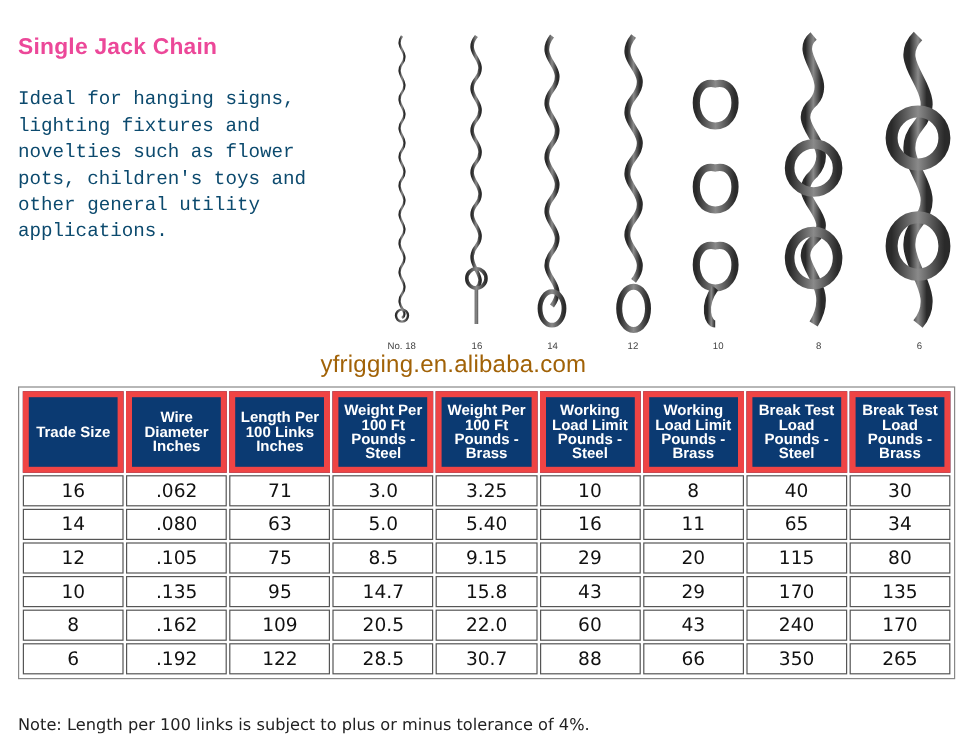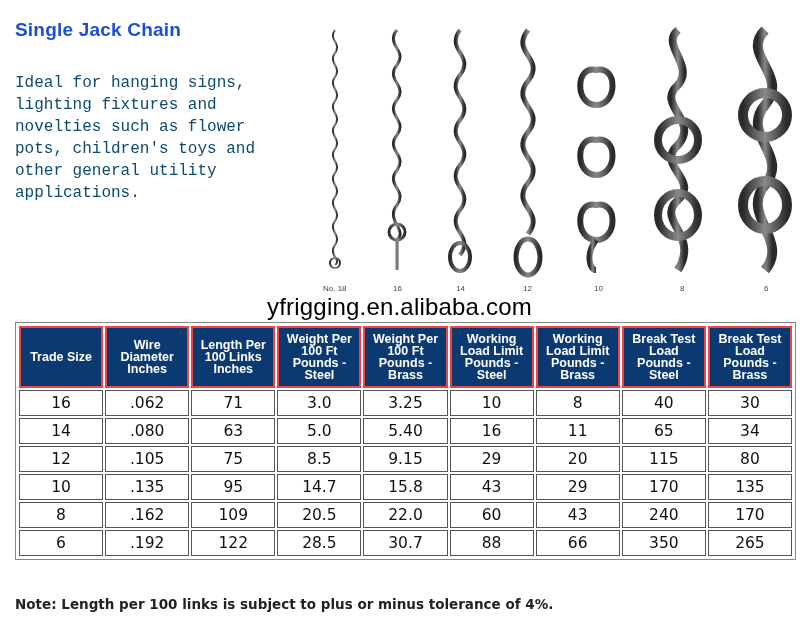--- a/index.html
+++ b/index.html
@@ -1,26 +1,26 @@
 <!DOCTYPE html>
 <html><head>
 <meta charset="utf-8">
 <style>
   html, body { margin:0; padding:0; background:#ffffff; }
   body { width:808px; height:623px; position:relative; overflow:hidden; font-family:"DejaVu Sans", sans-serif; }
-  .title { position:absolute; left:15px; top:19px; font-family:"Liberation Sans", sans-serif; font-weight:bold; font-size:19px; color:#1d4ed8; letter-spacing:0.2px;text-align:right; }
+  .title { position:absolute; left:15px; top:29px; font-family:"Liberation Sans", sans-serif; font-weight:bold; font-size:19px; color:#ec4899; letter-spacing:0.2px;text-align:right; }
   .desc { position:absolute; left:15px; top:72px; width:280px; font-family:Liberation Mono, monospace; font-size:16px; line-height:22px; color:#0c4a6e; }
   .photo { position:absolute; left:300px; top:25px; width:508px; height:275px; }
   .chain-label { position:absolute; font-family:"Liberation Sans", sans-serif; font-size:8px; color:#444; }
-  .watermark { position:absolute; left:267px; top:293px; font-family:"Liberation Sans", sans-serif; font-size:24px; color:#000000; letter-spacing:0.2px; }
+  .watermark { position:absolute; left:267px; top:293px; font-family:"Liberation Sans", sans-serif; font-size:20px; color:#a16207; letter-spacing:0.2px; }
   .table-wrap { position:absolute; left:15px; top:322px; width:781px; border:1px solid #888; background:#fff; padding:1px; box-sizing:border-box; }
   table { border-collapse:separate; border-spacing:2px; width:100%; table-layout:fixed; }
-  th { background:#0b3a72; color:#fff; font-family:"Liberation Sans", sans-serif; font-weight:bold; font-size:12.5px; line-height:12px; height:58px; padding:0 1px; text-align:center; vertical-align:middle; border:2px solid #ef4444; }
+  th { background:#0b3a72; color:#fff; font-family:"Liberation Sans", sans-serif; font-weight:bold; font-size:12.5px; line-height:12px; height:58px; padding:0 1px; text-align:center; vertical-align:middle; border:5px solid #ef4444; }
   td { height:24px; border:1px solid #555; text-align:center; font-family:"DejaVu Sans", sans-serif; font-size:15.5px; color:#111; padding:0; }
-  .note { position:absolute; left:15px; top:596px; font-family:"DejaVu Sans", sans-serif; font-size:13.5px; color:#222;font-weight:bold; }
+  .note { position:absolute; left:15px; top:596px; font-family:"DejaVu Sans", sans-serif; font-size:13.5px; color:#222; }
 </style>
 </head>
 <body>
 
 <div class="title">Single Jack Chain</div>
 <div class="desc">Ideal for hanging signs, lighting fixtures and novelties such as flower pots, children's toys and other general utility applications.</div>
 
 <div class="photo">
   <svg width="508" height="275" viewBox="0 0 508 275">
     <defs>

